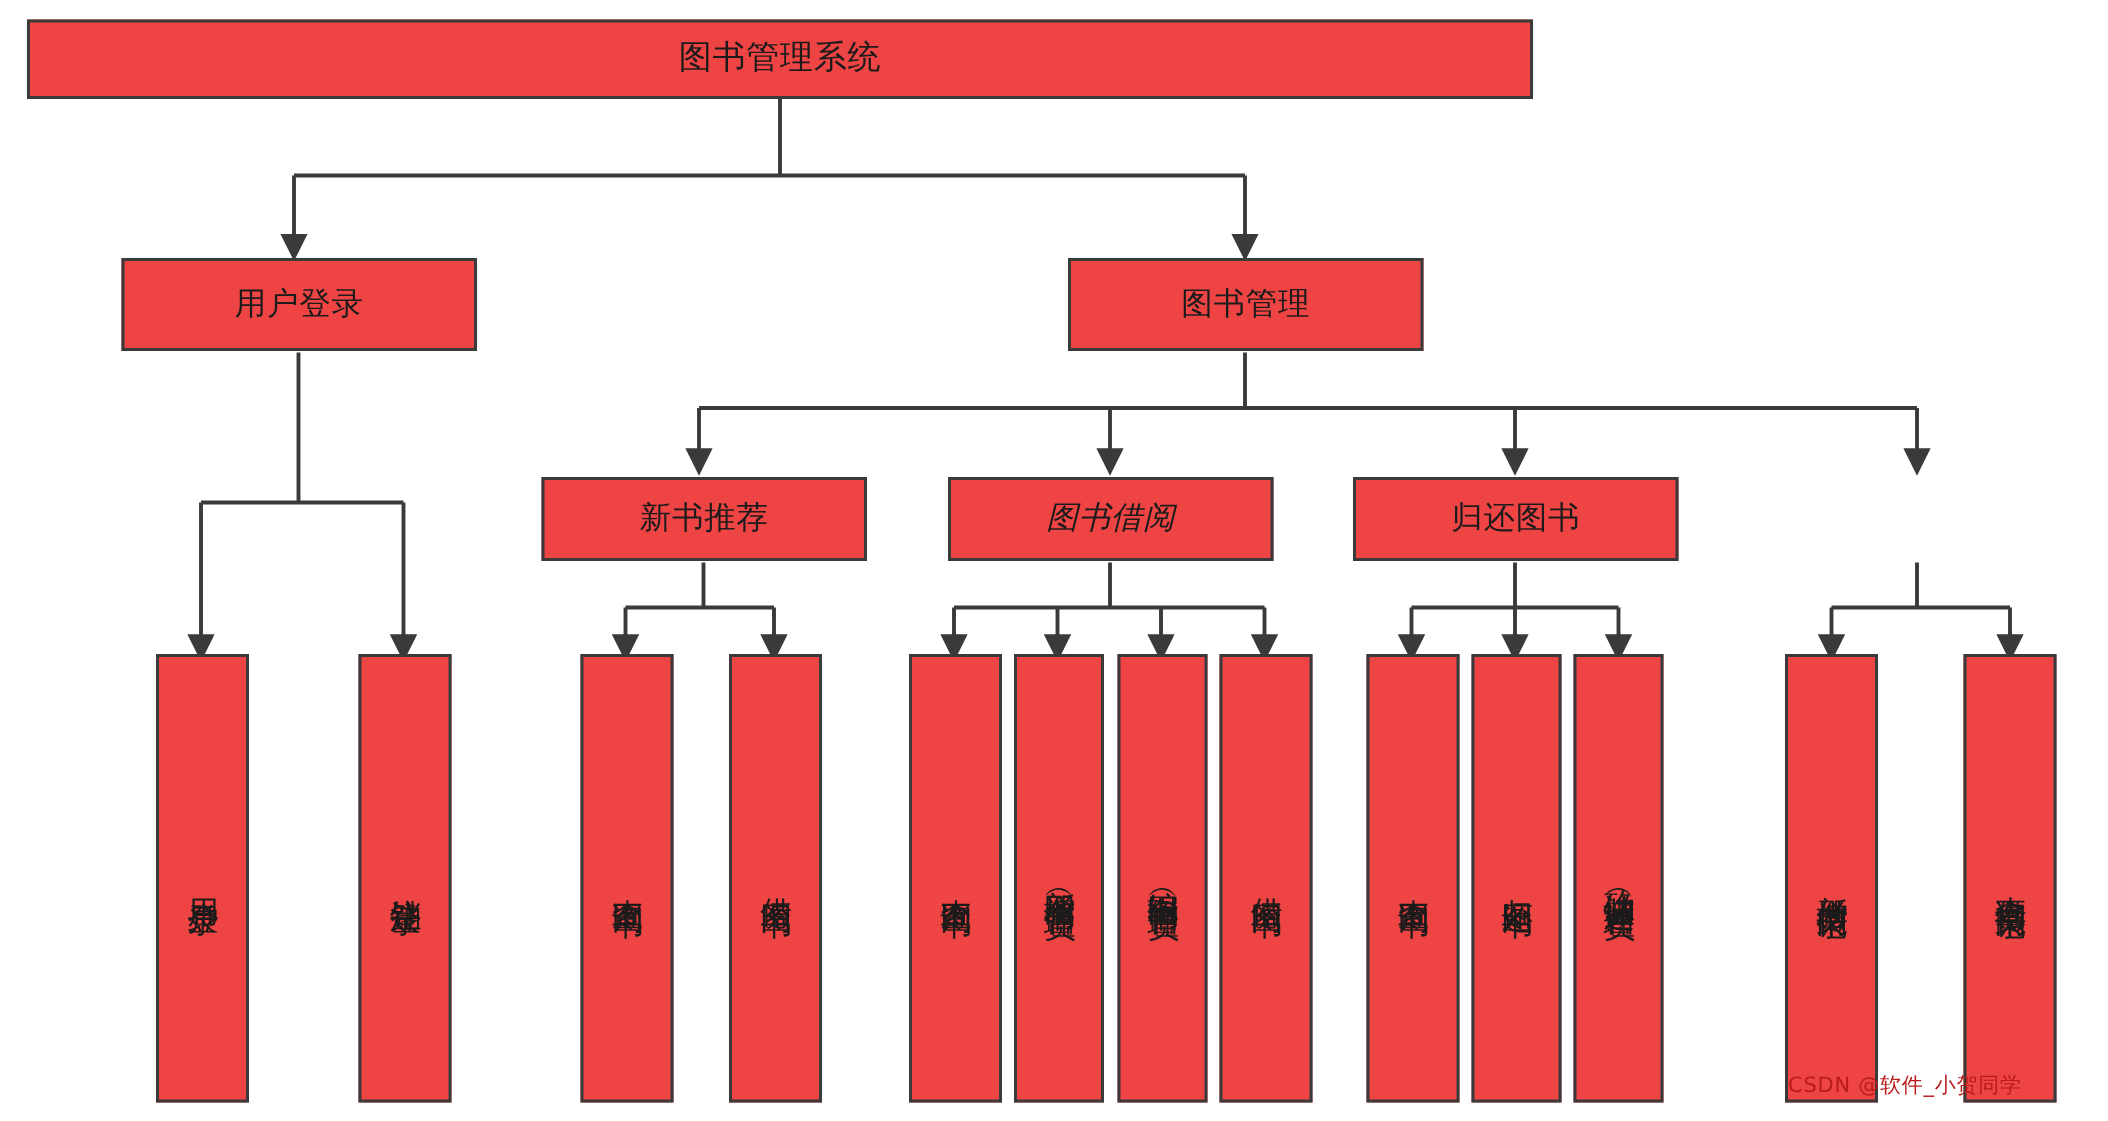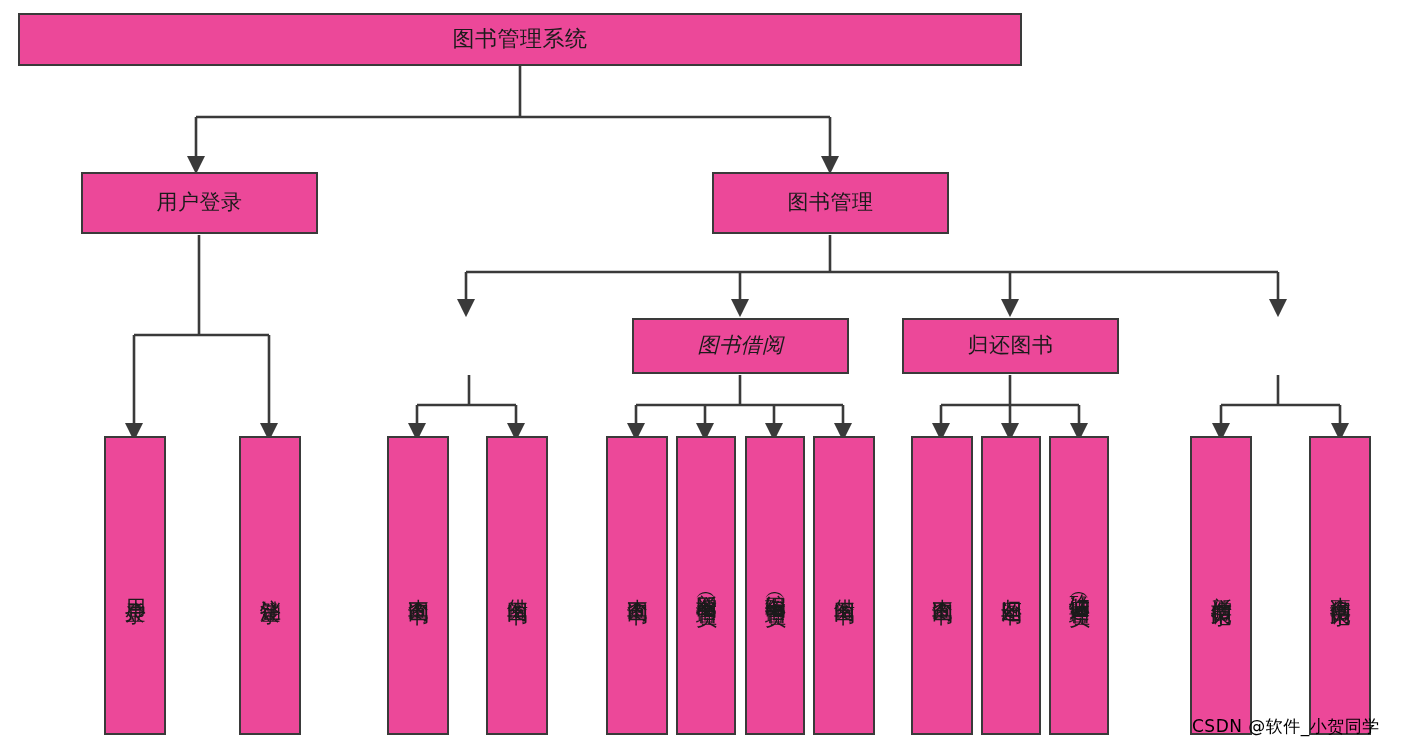--- a/index.html
+++ b/index.html
@@ -23,21 +23,21 @@
     left: 0;
     top: 0;
     width: 1405px;
     height: 747px;
     pointer-events: none;
   }
   .node {
     position: absolute;
     box-sizing: border-box;
     border: 2.2px solid #3a3a3a;
-    background: #ec4899;
+    background: #ef4444;
     color: #1b1b1b;
     display: flex;
     align-items: center;
     justify-content: center;
     text-align: left;
   }
   .node .lbl {
     display: block;
     line-height: 1.12;
     letter-spacing: 0.5px;
@@ -60,22 +60,22 @@
   }
   .node.v .lbl {
     writing-mode: vertical-rl;
     text-orientation: upright;
     font-size: 21px;
     line-height: 1.0;
     letter-spacing: 2px;
   }
   .watermark {
     position: absolute;
-    color: #000000;
-    font-size: 17px;
+    color: #b91c1c;
+    font-size: 14px;
     letter-spacing: 0.5px;
     white-space: nowrap;
     user-select: none;
   }
 </style>
 </head>
 <body>
 
 <div id="canvas">
 
@@ -134,20 +134,23 @@
   </div>
 
   <div class="node h" style="left:81px; top:172px; width:237px; height:62px;">
     <span class="lbl">用户登录</span>
   </div>
 
   <div class="node h" style="left:712px; top:172px; width:237px; height:62px;">
     <span class="lbl">图书管理</span>
   </div>
 
+  <div class="node h" style="left:361px; top:318px; width:217px; height:56px;">
+    <span class="lbl">新书推荐</span>
+  </div>
 
   <div class="node h" style="left:632px; top:318px; width:217px; height:56px;font-style:italic;">
     <span class="lbl">图书借阅</span>
   </div>
 
   <div class="node h" style="left:902px; top:318px; width:217px; height:56px;">
     <span class="lbl">归还图书</span>
   </div>
 
 

